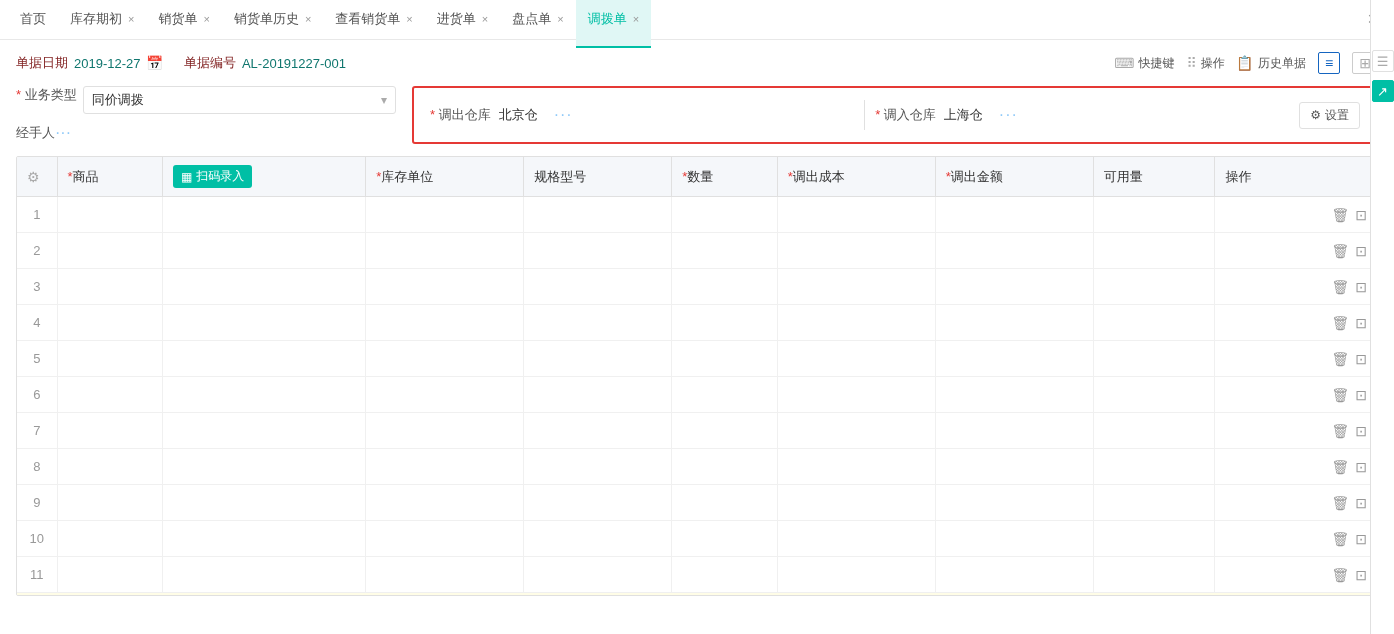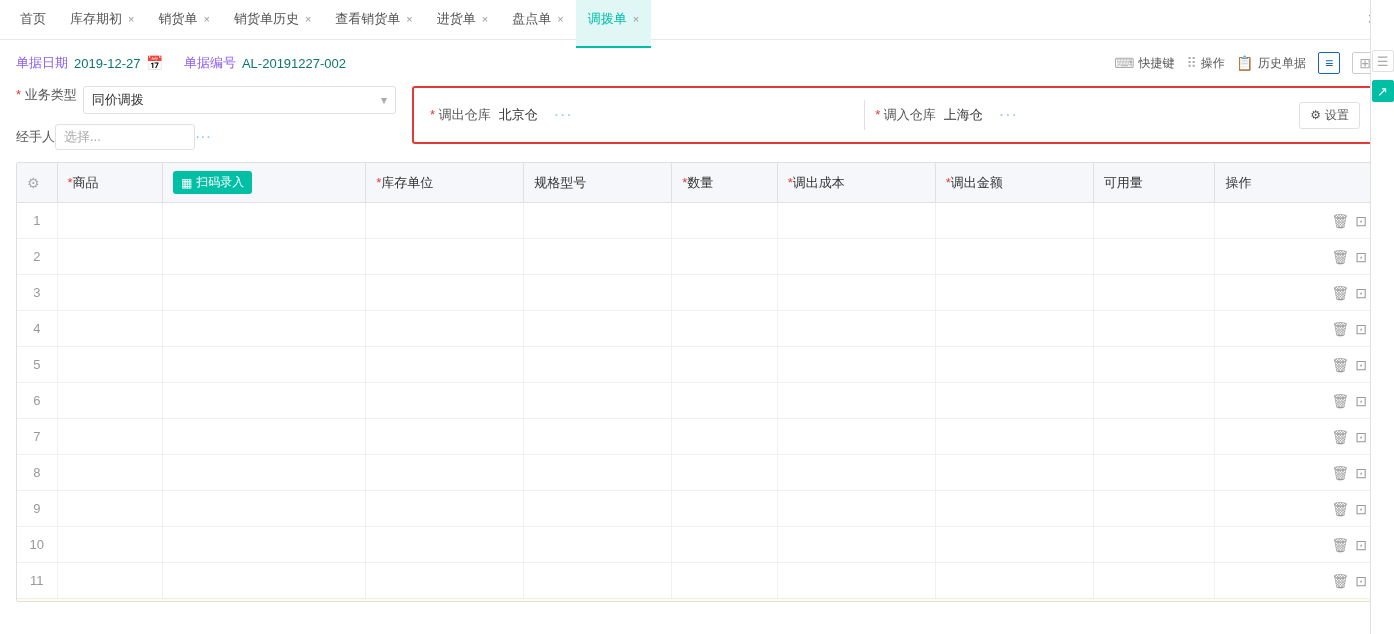--- a/index.html
+++ b/index.html
@@ -38,21 +38,21 @@
     
     .main-content { padding: 12px 16px; }
 
     
     .doc-header {
       display: flex; align-items: center;
       margin-bottom: 12px;
       gap: 20px;
     }
     .doc-header-item { display: flex; align-items: center; gap: 6px; color: #555; font-size: 13px; }
-    .doc-header-item .label { color: #8b5cf6; }
+    .doc-header-item .label { color: #7f1d1d; }
     .doc-header-item .value { color: #0f766e; font-weight: 500; }
     .calendar-icon { color: #aaa; cursor: pointer; font-size: 14px; }
 
     
     .doc-actions {
       margin-left: auto;
       display: flex; align-items: center; gap: 12px;
     }
     .action-btn {
       display: flex; align-items: center; gap: 4px;
@@ -265,21 +265,21 @@
 <div class="main-content">
 
   <div class="doc-header">
     <div class="doc-header-item">
       <span class="label">单据日期</span>
       <span class="value">2019-12-27</span>
       <span class="calendar-icon">📅</span>
     </div>
     <div class="doc-header-item">
       <span class="label">单据编号</span>
-      <span class="value">AL-20191227-002</span>
+      <span class="value">AL-20191227-001</span>
     </div>
 
     <div class="doc-actions">
       <div class="action-btn">
         <span class="action-icon">⌨</span>
         <span>快捷键</span>
       </div>
       <div class="action-btn">
         <span class="action-icon">⠿</span>
         <span>操作</span>
@@ -305,23 +305,20 @@
           <span style="color:#e53935;">*</span>
           <span>业务类型</span>
         </span>
         <div class="field-value wide">
           <span>同价调拨</span>
           <span class="dropdown-arrow">▾</span>
         </div>
       </div>
       <div class="person-row">
         <span class="person-label">经手人</span>
-        <span class="person-select" style="border:1px solid #e0e0e0; padding:3px 8px; border-radius:3px; min-width:140px; color:#aaa; display:inline-block;">
-          <span>选择...</span>
-        </span>
         <span class="person-more">···</span>
       </div>
     </div>
 
     <div class="form-right">
       <div class="warehouse-field">
         <span class="wh-label">
           <span style="color:#e53935;">*</span>
           <span>调出仓库</span>
         </span>

